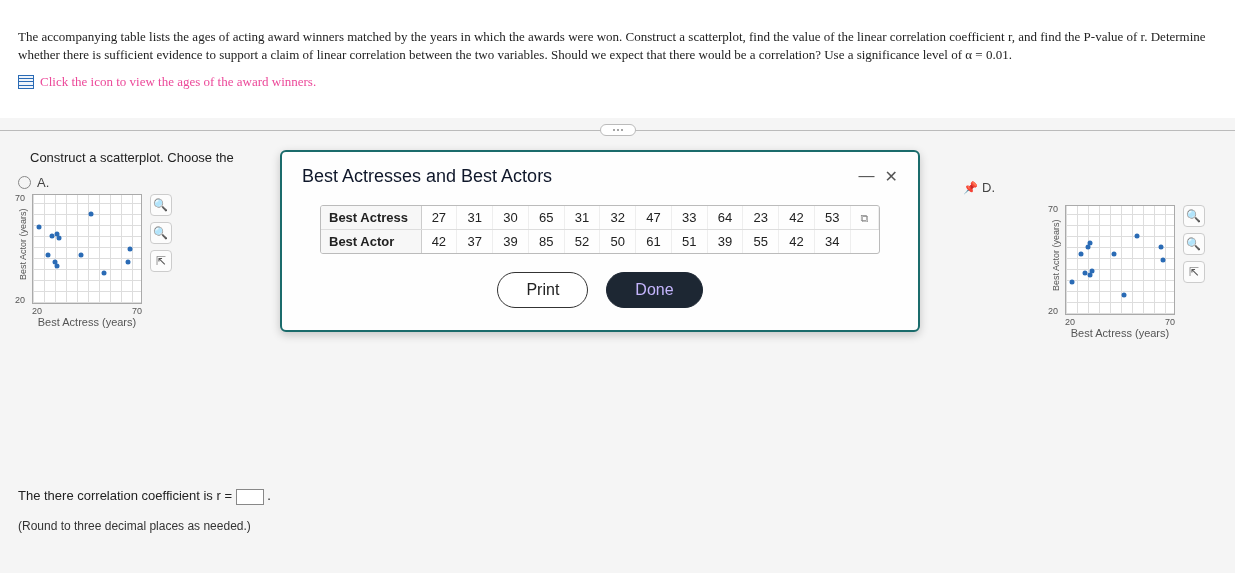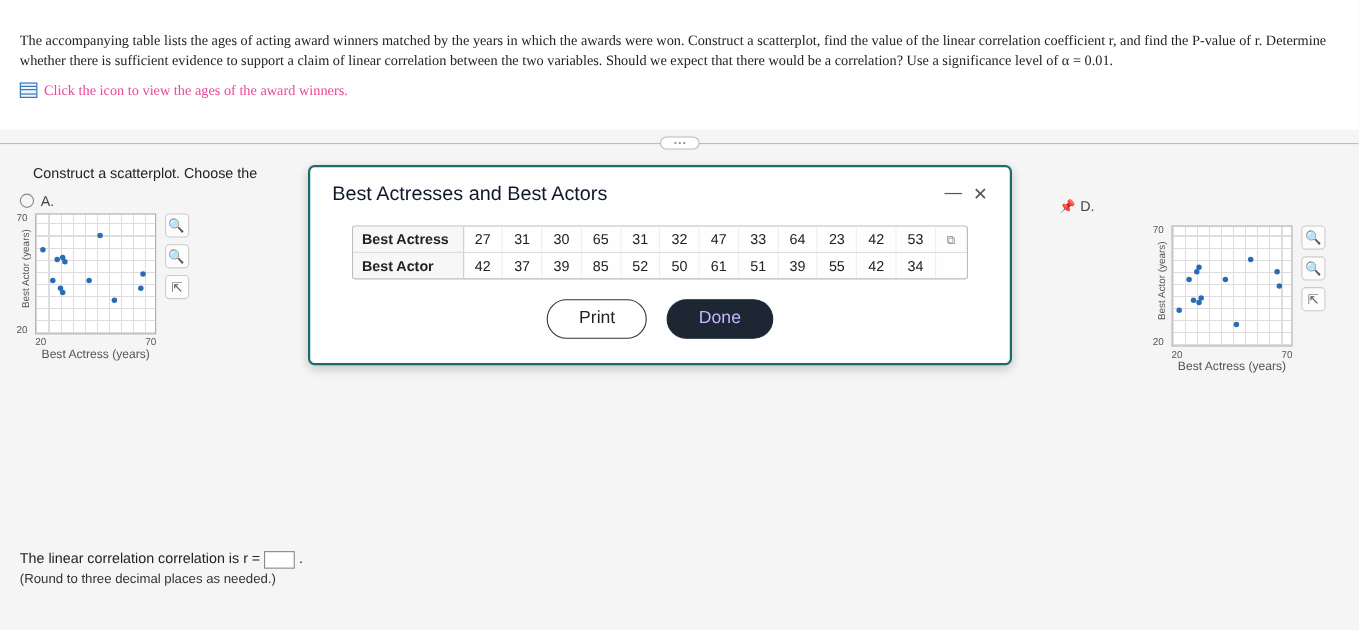--- a/index.html
+++ b/index.html
@@ -102,21 +102,21 @@
   .tool-btn {
     width: 22px; height: 22px; border: 1px solid #ccc; border-radius: 4px;
     background:#fcfcfc; display:flex; align-items:center; justify-content:center;
     cursor:pointer; font-size:12px; color:#555;
   }
 
   .answer-line {
     padding: 10px 18px;
     font-size: 13px;
   }
-  .answer-line-sub { font-size: 12px; color: #333; padding: 0 18px; }
+  .answer-line-sub { font-size: 12px; color: #333; padding: 0 18px; margin-top: 12px; }
   .small-input {
     display:inline-block; width: 28px; height:16px; border:1px solid #888;
     vertical-align: middle; background:#fff;
   }
   .modal-backdrop {
     position: absolute;
     top: 150px;
     left: 280px;
     width: 640px;
     background: #fefefe;
@@ -305,18 +305,18 @@
       </table>
   </div>
   <div class="modal-buttons">
     <button class="pill-btn pill-print">Print</button>
     <button class="pill-btn pill-done">Done</button>
   </div>
 </div>
 
 <div style="position:absolute; bottom:40px; left:18px;">
   <div class="answer-line" style="padding:0">
-    <span>The linear correlation correlation is r = </span>
+    <span>The there correlation coefficient is r = </span>
     <span class="small-input"></span>
     <span>.</span>
   </div>
   <div class="answer-line-sub" style="padding:2px 0 0 0">(Round to three decimal places as needed.)</div>
 </div>
 
 </body></html>

